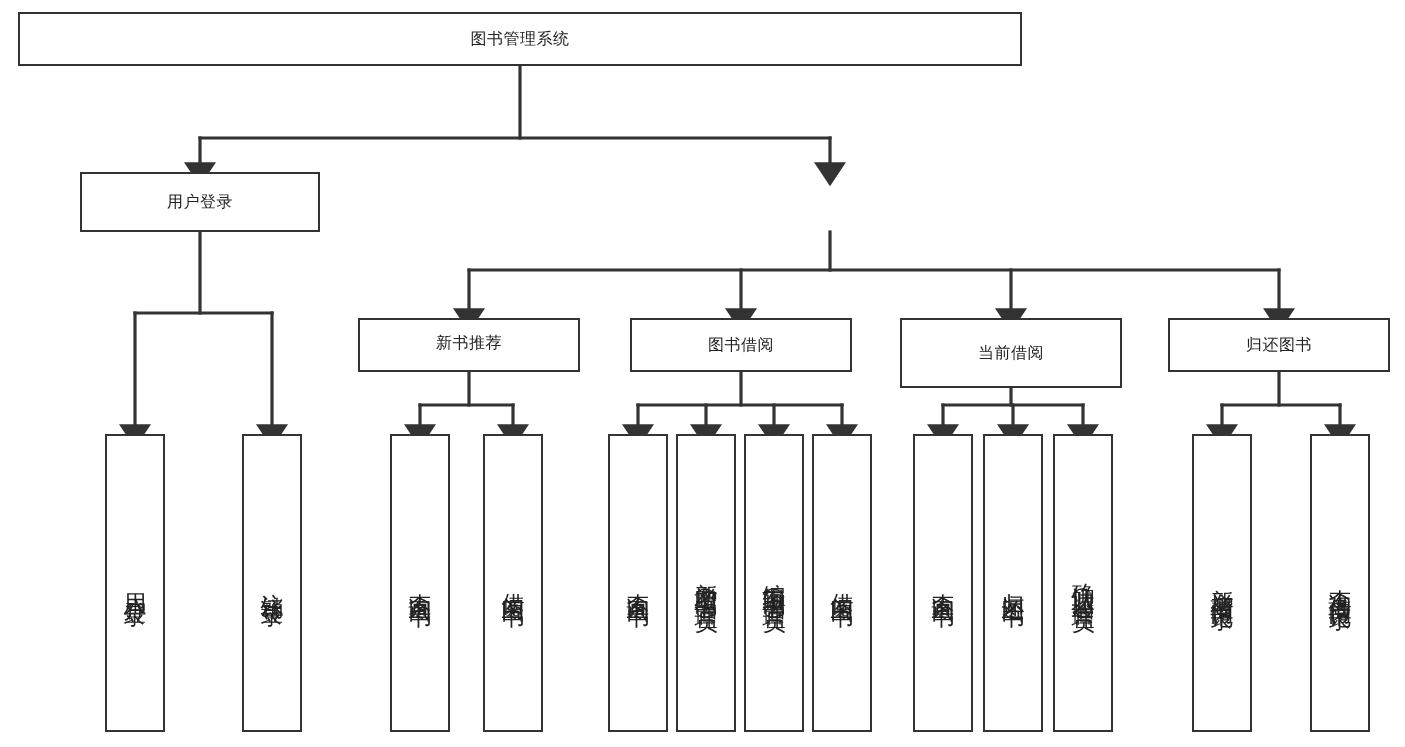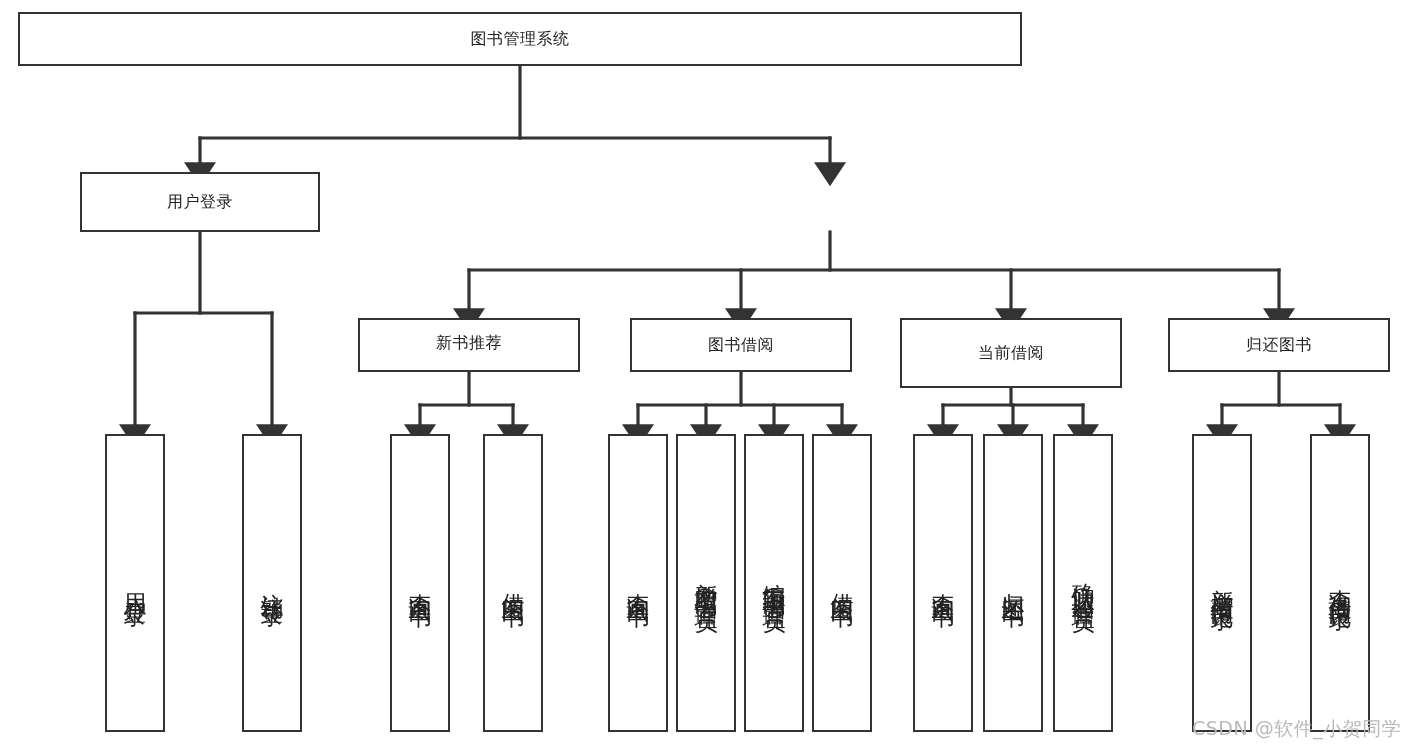--- a/index.html
+++ b/index.html
@@ -179,14 +179,13 @@
   <div class="node-box vertical" id="node-leaf-10" style="left: 1053px; top: 434px; width: 60px; height: 298px;">
     <span class="node-label-v">确认归还（管理员）</span>
   </div>
   <div class="node-box vertical" id="node-leaf-11" style="left: 1192px; top: 434px; width: 60px; height: 298px;">
     <span class="node-label-v">新增借阅记录</span>
   </div>
   <div class="node-box vertical" id="node-leaf-12" style="left: 1310px; top: 434px; width: 60px; height: 298px;">
     <span class="node-label-v">查询借阅记录</span>
   </div>
 
-  <div class="watermark">CSDN @软件_小贺同学</div>
 </div>
 
 </body></html>

